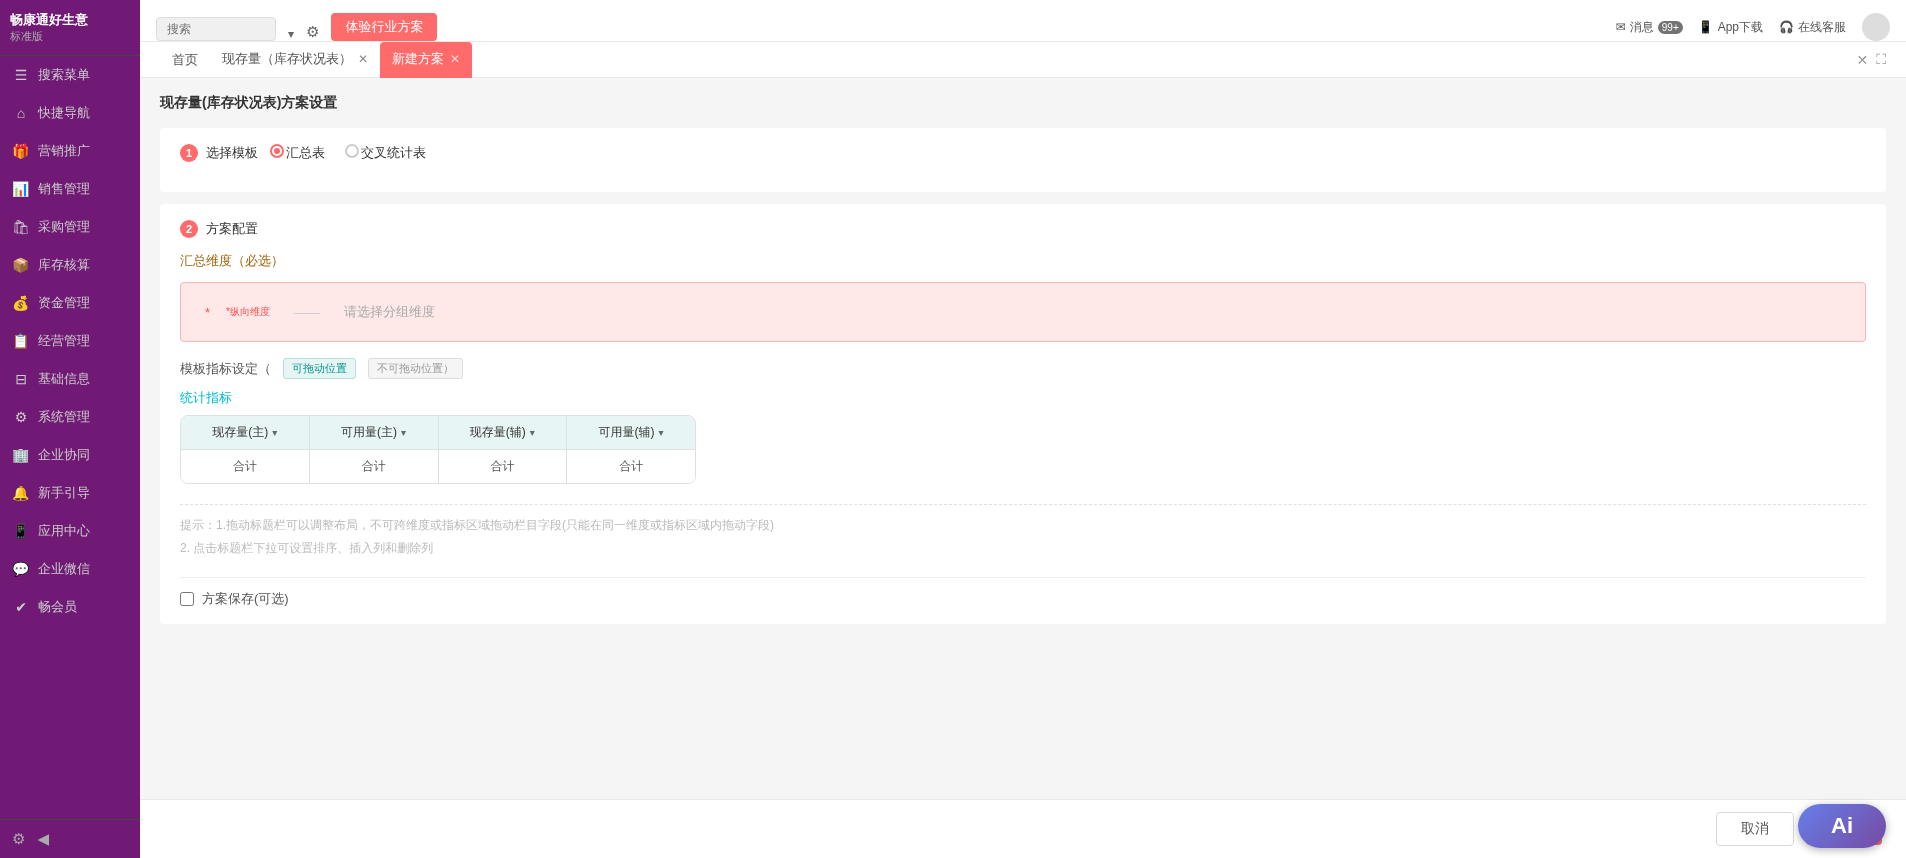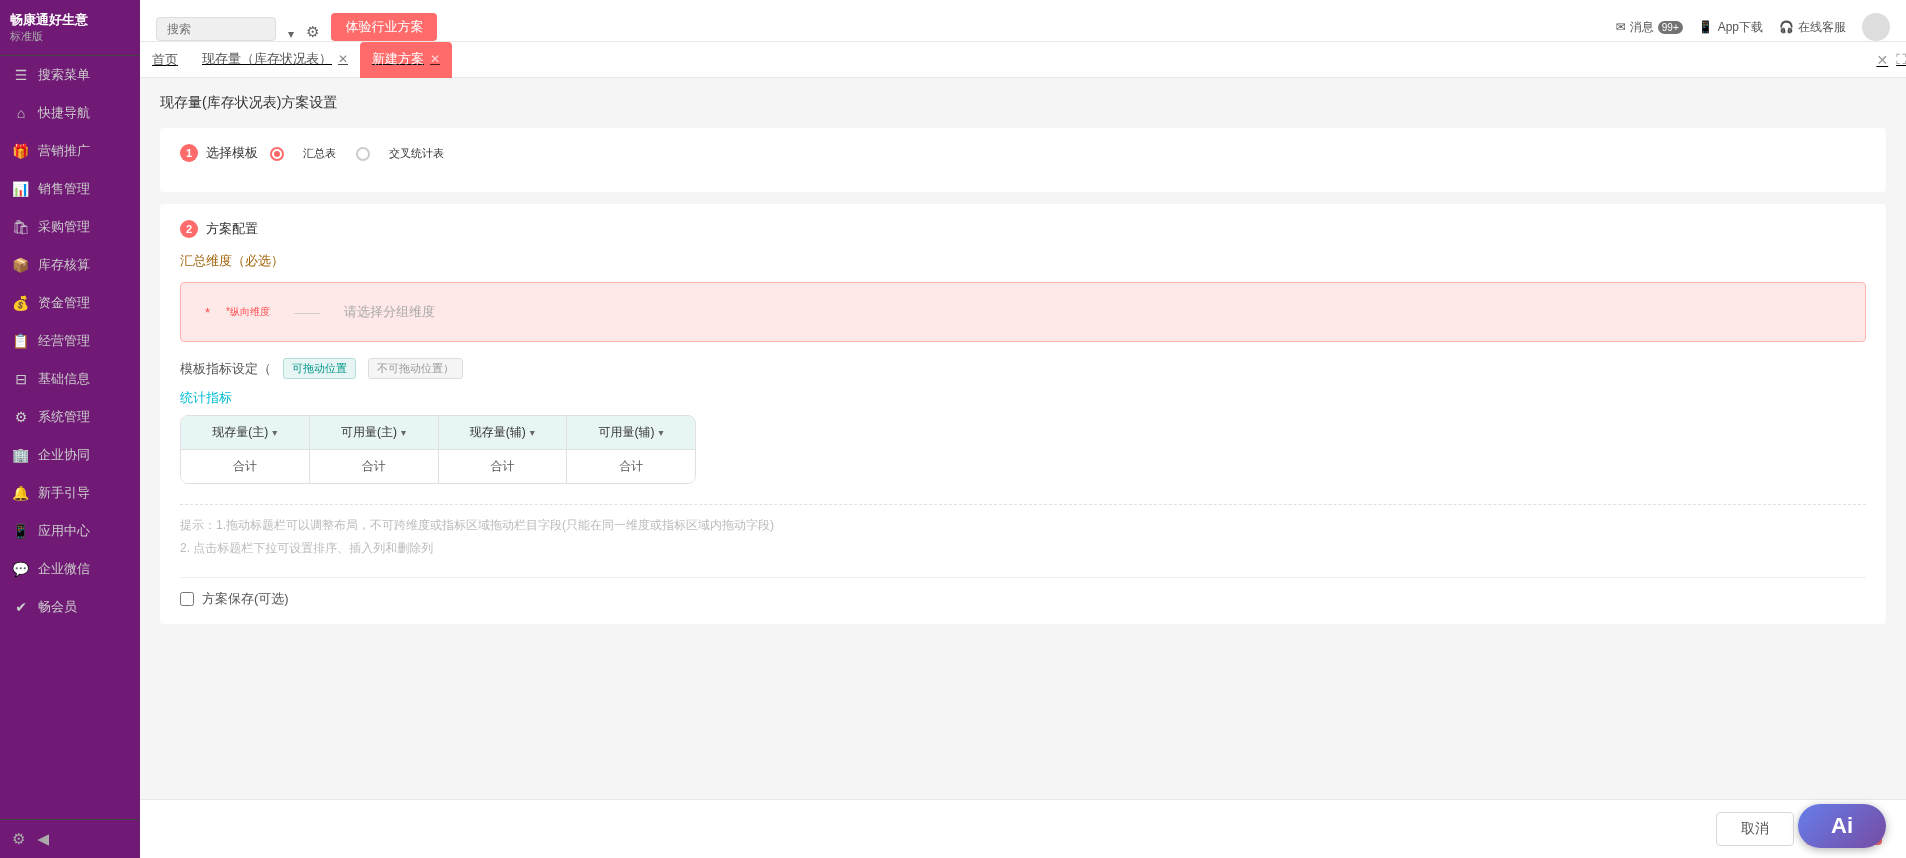--- a/index.html
+++ b/index.html
@@ -109,23 +109,22 @@
       background: #ddd;
       border-radius: 50%;
     }
 
     
     .tabs-bar {
       background: #fff;
       display: flex;
       align-items: center;
       border-bottom: 1px solid #e8e8e8;
-      padding: 0 0;
+      padding: 0 20px;
       height: 36px;
-      text-decoration: underline;
     }
     .tab {
       display: flex;
       align-items: center;
       padding: 0 12px;
       height: 36px;
       font-size: 13px;
       color: #555;
       cursor: pointer;
       border-bottom: 2px solid transparent;
@@ -156,20 +155,21 @@
       background: #f5f5f5;
       overflow-y: auto;
       padding: 16px 20px;
       position: relative;
     }
 
     .page-title {
       font-size: 14px;
       color: #333;
       margin-bottom: 16px;
+      font-weight: bold;
     }
 
     .section-card {
       background: #fff;
       border-radius: 4px;
       padding: 16px 20px;
       margin-bottom: 12px;
     }
 
     .step-header {
@@ -198,24 +198,24 @@
     }
 
     .radio-group {
       display: flex;
       align-items: center;
       gap: 20px;
       margin-left: 4px;
     }
     .radio-item {
       display: flex;
-      align-items: flex-end;
-      gap: 19px;
-      cursor: pointer;
-      font-size: 11px;
+      align-items: flex-start;
+      gap: 2px;
+      cursor: pointer;
+      font-size: 13px;
       color: #333;
     }
     .radio-circle {
       width: 14px;
       height: 14px;
       border-radius: 50%;
       border: 2px solid #ccc;
       position: relative;
       flex-shrink: 0;
     }

